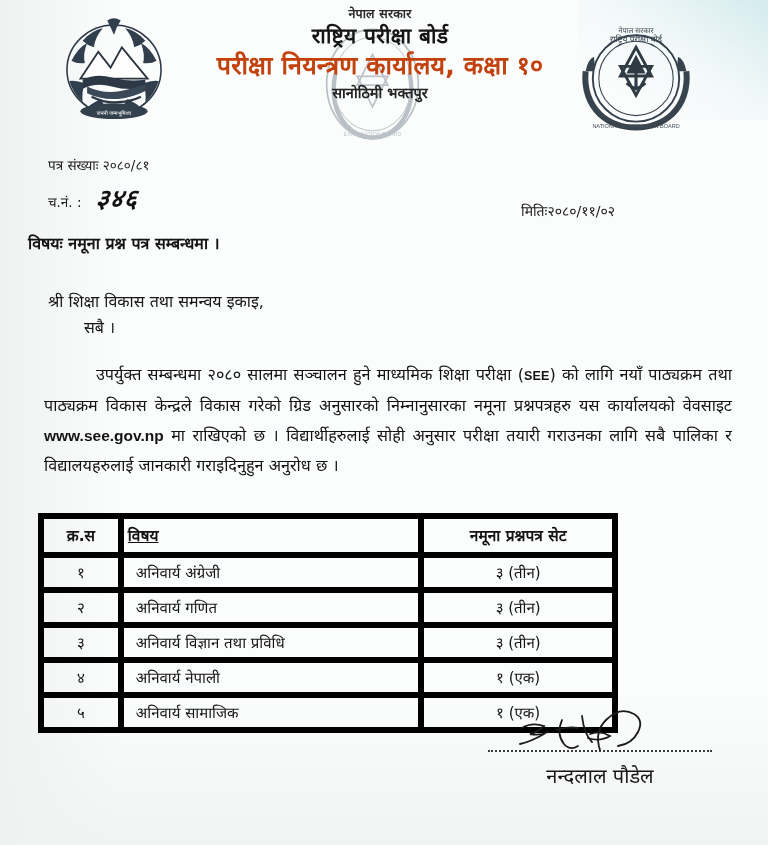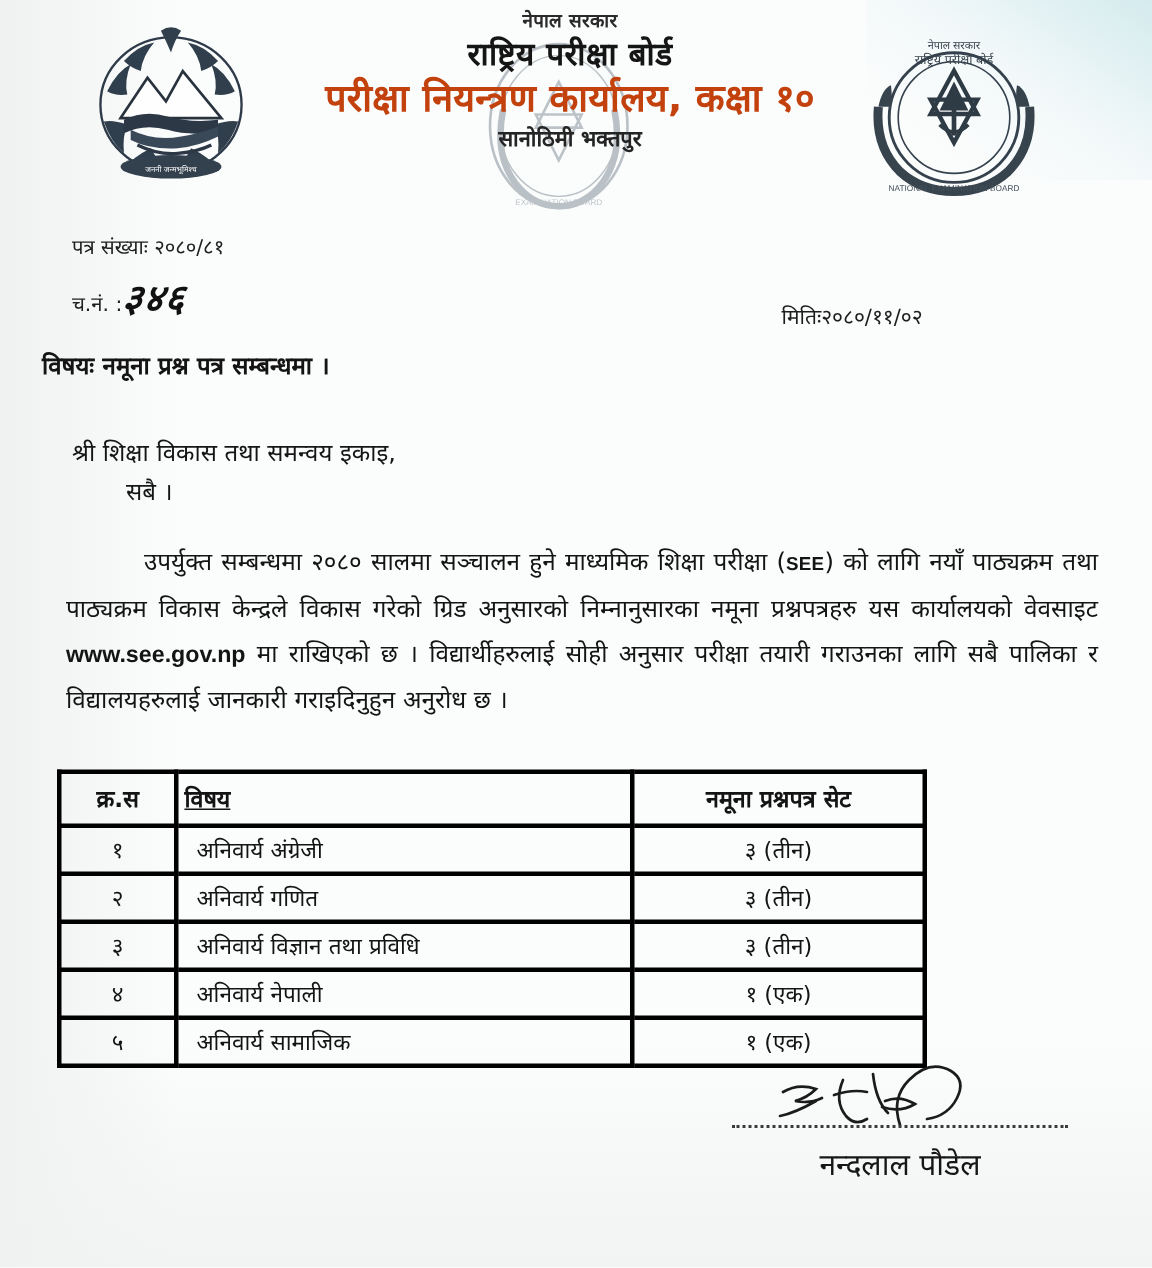--- a/index.html
+++ b/index.html
@@ -101,21 +101,21 @@
     margin-top: 8px;
   }
 
   
   #ref-block {
     position: absolute;
     left: 48px; top: 155px;
     line-height: 1.55;
   }
   .ref-line { font-size: 13.5px; color: #202020; white-space: nowrap; }
-  #chalani-row { display: flex; align-items: baseline; gap: 0; margin-top: 4px; }
+  #chalani-row { display: flex; align-items: baseline; gap: 14px; margin-top: 4px; }
   #chalani-value {
     font-size: 25px;
     font-family: "DejaVu Serif", "Liberation Serif", serif;
     font-style: italic;
     font-weight: 700;
     color: #111;
     letter-spacing: 1px;
     transform: skewX(-6deg);
   }
 
@@ -176,21 +176,21 @@
   
   #subject-table {
     position: absolute;
     left: 38px; top: 513px;
     width: 580px;
     border-collapse: collapse;
     background: transparent;
   }
   #subject-table th,
   #subject-table td {
-    border: 3px solid #000000;
+    border: 6px solid #000000;
     font-weight: 400;
     color: #141414;
   }
   #subject-table th {
     font-size: 15.5px;
     font-weight: 600;
     text-align: center;
     padding: 5px 4px 6px;
   }
   #subject-table td { font-size: 15px; padding: 4px 6px 5px; }

